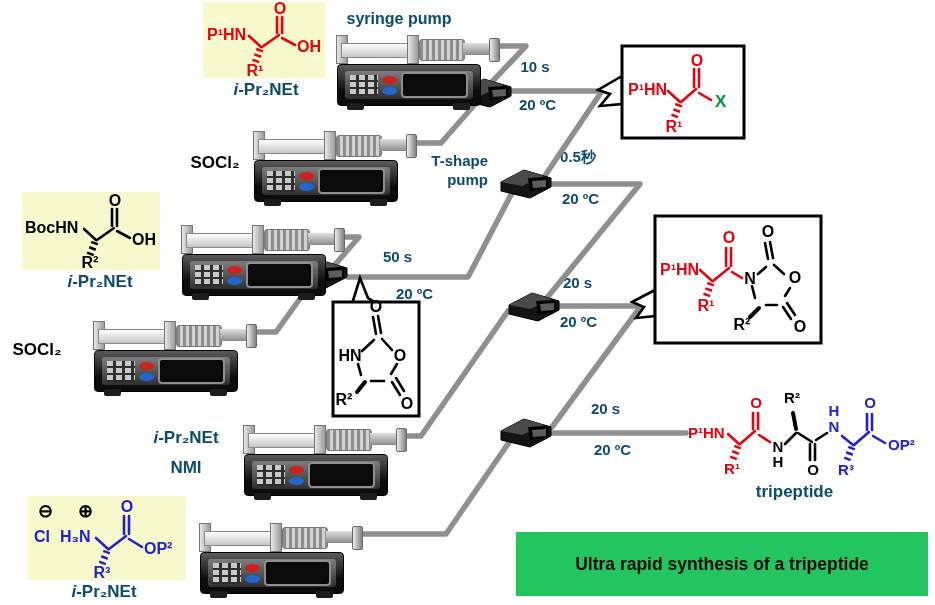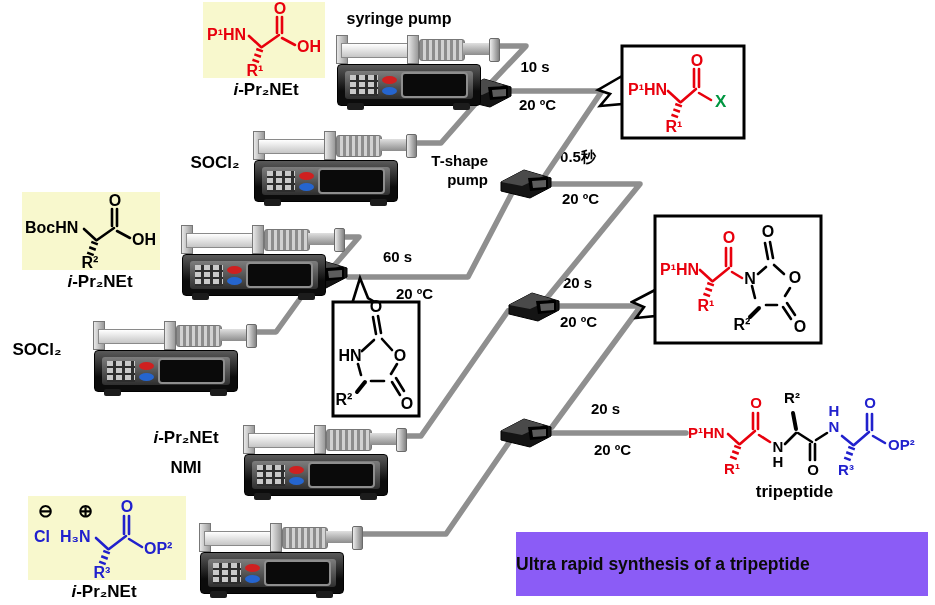--- a/index.html
+++ b/index.html
@@ -1,28 +1,28 @@
 <!DOCTYPE html>
 <html><head>
 <meta charset="utf-8">
 <style>
   html,body{margin:0;padding:0;background:#fff;}
   #canvas{position:relative;width:935px;height:605px;background:#fff;overflow:hidden;
           font-family:"Liberation Sans",sans-serif;}
   
-  .lbl{position:absolute;font-weight:bold;color:#000000;font-size:15px;text-align:center;white-space:nowrap;}
+  .lbl{position:absolute;font-weight:bold;color:#0c4a6e;font-size:15px;text-align:center;white-space:nowrap;}
   .lbl.big{font-size:17px;}
   .green{color:#000000;}
   .dipea{font-size:17px;}
   .dipea::first-letter{font-style:italic;}
   
   .ybox{position:absolute;background:#f8f8cd;}
   
-  #banner{position:absolute;left:516px;top:532px;width:412px;height:64px;background:#8b5cf6;
-          display:flex;flex-direction:column;justify-content:center;align-items:flex-start;
+  #banner{position:absolute;left:516px;top:532px;width:412px;height:64px;background:#22c55e;
+          display:flex;flex-direction:column;justify-content:center;align-items:center;
           font-weight:bold;font-size:17.5px;color:#0a0a0a;line-height:1.5;}
   
   #tubes{position:absolute;left:0;top:0;z-index:1;}
   #tubes polyline{fill:none;stroke:#8f8f8f;stroke-width:5.5;stroke-linecap:round;stroke-linejoin:round;}
   
   .pump{position:absolute;width:165px;height:80px;z-index:3;}
   .pump .barrel{position:absolute;left:8px;top:13px;width:72px;height:13px;
                 background:linear-gradient(#ffffff,#c6c6c6);border:1px solid #8a8a8a;}
   .pump .flange{position:absolute;top:5px;width:10px;height:27px;
                 background:linear-gradient(90deg,#e8e8e8,#9a9a9a);border:1px solid #777;}
@@ -411,21 +411,21 @@
   <div class="lbl dipea" style="left:40px;top:272px;width:120px;">i-Pr₂NEt</div>
   <div class="lbl big green" style="left:2px;top:340px;width:70px;">SOCl₂</div>
   <div class="lbl dipea" style="left:136px;top:428px;width:100px;">i-Pr₂NEt</div>
   <div class="lbl big" style="left:136px;top:458px;width:100px;">NMI</div>
   <div class="lbl dipea" style="left:44px;top:582px;width:120px;">i-Pr₂NEt</div>
 
   <div class="lbl" style="left:505px;top:58px;width:60px;">10 s</div>
   <div class="lbl" style="left:505px;top:96px;width:65px;">20 ºC</div>
   <div class="lbl" style="left:547px;top:148px;width:62px;">0.5秒</div>
   <div class="lbl" style="left:548px;top:190px;width:65px;">20 ºC</div>
-  <div class="lbl" style="left:370px;top:248px;width:55px;">60 s</div>
+  <div class="lbl" style="left:370px;top:248px;width:55px;">50 s</div>
   <div class="lbl" style="left:382px;top:285px;width:65px;">20 ºC</div>
   <div class="lbl" style="left:550px;top:274px;width:55px;">20 s</div>
   <div class="lbl" style="left:546px;top:313px;width:65px;">20 ºC</div>
   <div class="lbl" style="left:578px;top:400px;width:55px;">20 s</div>
   <div class="lbl" style="left:580px;top:441px;width:65px;">20 ºC</div>
 
   <div class="lbl big" style="left:732px;top:482px;width:125px;">tripeptide</div>
 
   <div id="banner">
     <div>Ultra rapid synthesis of a tripeptide</div>

